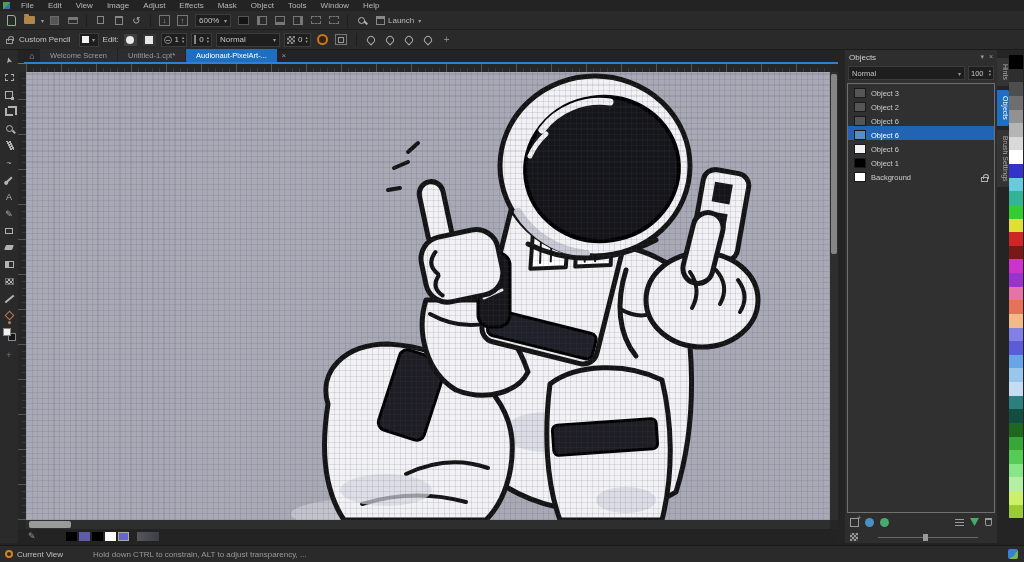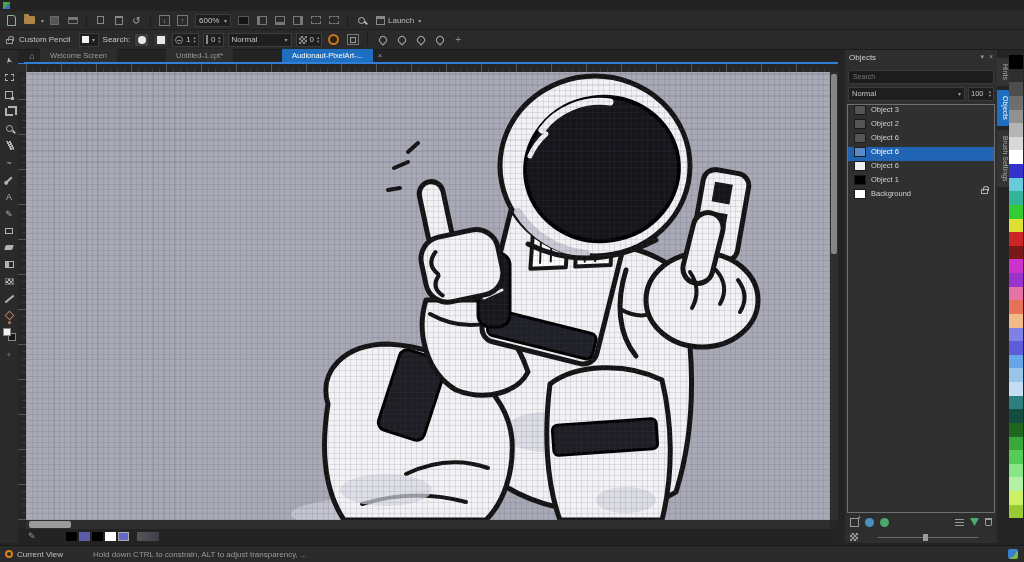--- a/index.html
+++ b/index.html
@@ -122,21 +122,21 @@
   #rightpanel { position:absolute; left:838px; right:0; top:50px; bottom:19px; background:#242424; }
   #docker { position:absolute; left:7px; width:152px; top:0; bottom:0; background:#2e2e2e; display:flex; flex-direction:column; }
   #docker-header { height:14px; display:flex; align-items:center; justify-content:space-between; padding:0 4px; font-size:8px; color:#d0d0d0; }
   #docker-header .hicons { display:flex; gap:5px; color:#9a9a9a; font-size:7px; }
   #search-row { padding:1px 3px; }
   #search-input { width:100%; height:14px; background:#1c1c1c; border:1px solid #3a3a3a; border-radius:2px; color:#aaa; font-size:7px; padding:0 4px; outline:none; }
   #mode-row { display:flex; align-items:center; gap:3px; padding:2px 3px; font-size:7.5px; }
   #blend-select { flex:1; height:14px; }
   #opacity-box { width:26px; height:14px; background:#1e1e1e; border:1px solid #3c3c3c; display:flex; align-items:center; justify-content:space-between; padding:0 2px; color:#c4c4c4; }
   #layer-list { flex:1; margin:1px 2px 0 2px; background:#303030; border:1px solid #707070; overflow:hidden; }
-  .layer-row { height:14px; display:flex; align-items:flex-start; gap:5px; padding:0 3px 0 6px; font-size:7.5px; color:#cfcfcf; position:relative; }
+  .layer-row { height:14px; display:flex; align-items:flex-end; gap:5px; padding:0 3px 0 6px; font-size:7.5px; color:#cfcfcf; position:relative; }
   .layer-row.selected { background:#2264b4; color:#fff; }
   .layer-thumb { width:12px; height:10px; border:1px solid #1a1a1a; flex:0 0 auto; }
   .layer-label { flex:1; white-space:nowrap; }
   .row-lock { display:none; width:7px; height:5px; border:1px solid #b0b0b0; position:relative; margin-right:3px; }
   .row-lock:before { content:""; position:absolute; top:-4px; left:0.5px; width:4px; height:4px; border:1px solid #b0b0b0; border-bottom:none; border-radius:3px 3px 0 0; }
   .layer-row.locked .row-lock { display:block; }
   #docker-bottom { height:18px; display:flex; align-items:center; gap:6px; padding:0 5px; }
   .db-new { width:9px; height:9px; border:1px solid #9a9a9a; position:relative; }
   .db-new:after { content:"+"; position:absolute; right:-3px; top:-5px; font-size:7px; color:#9a9a9a; }
   .db-lens { width:9px; height:9px; border-radius:50%; background:#4a90c2; }
@@ -160,20 +160,34 @@
   #statusbar { position:absolute; left:0; right:0; bottom:0; height:17px; background:#2a2a2a; border-top:1px solid #191919; display:flex; align-items:center; font-size:8px; color:#9a9a9a; padding-left:5px; }
   #status-tool-icon { width:8px; height:8px; border-radius:50%; border:2px solid #d4821e; margin-right:4px; }
   #status-tool-label { color:#c0c0c0; margin-right:30px; }
   #status-right-icon { position:absolute; right:6px; width:10px; height:10px; border-radius:2px; background:linear-gradient(135deg,#3a7fd0 60%,#7ab648 60%); }
 </style>
 </head>
 <body>
 
 <div id="menubar">
   <div id="app-icon"></div>
+  <div style="display:flex;">
+
+  <span class="menu-item">File</span>
+      <span class="menu-item">Edit</span>
+      <span class="menu-item">View</span>
+      <span class="menu-item">Image</span>
+      <span class="menu-item">Adjust</span>
+      <span class="menu-item">Effects</span>
+      <span class="menu-item">Mask</span>
+      <span class="menu-item">Object</span>
+      <span class="menu-item">Tools</span>
+      <span class="menu-item">Window</span>
+      <span class="menu-item">Help</span>
+    </div>
 </div>
 
 <div id="toolbar">
   <span class="tico">
       <i class="ico-newdoc"></i>
     </span>
   <span class="tico">
       <i class="ico-open"></i>
     </span>
   <span class="chev">▾</span>
@@ -231,21 +245,21 @@
   </div>
 </div>
 
 <div id="propbar">
   <i class="lock"></i>
   <span id="tool-name">Custom Pencil</span>
   <div id="nib-box">
     <i class="nib-sq"></i>
     <span class="chev">▾</span>
   </div>
-  <span>Search:</span>
+  <span>Edit:</span>
   <span class="shape-btn active">
       <i class="sh-circle"></i>
     </span>
   <span class="shape-btn">
       <i class="sh-square"></i>
     </span>
   <div class="pfield">
     <i class="fico"></i>
     <span>1</span>
     <span class="stepper">
@@ -292,21 +306,21 @@
       <i class="nibdrop"></i>
     </span>
   <span class="tico">
       <i class="nibdrop"></i>
     </span>
   <span class="plus">+</span>
 </div>
 
 <div id="tabbar">
   <span id="home-tab">⌂</span>
-  <div style="display:flex;gap:48px;">
+  <div style="display:flex;">
 
   <span class="doc-tab">Welcome Screen</span>
       <span class="doc-tab">Untitled-1.cpt*</span>
       <span class="doc-tab active">Audionaut-PixelArt-...</span>
     </div>
   <span id="tab-close">×</span>
 </div>
 
 <div id="toolbox">
   <span class="ti t-pick">➤</span>
@@ -447,23 +461,20 @@
 </div>
 
 <div id="rightpanel">
   <div id="docker">
     <div id="docker-header">
       <span>Objects</span>
       <span class="hicons">
         <span>▾</span>
         <span>×</span>
       </span>
-    </div>
-    <div id="search-row">
-      <input id="search-input" placeholder="Search" style="">
     </div>
     <div id="mode-row">
       <div class="dropdown" id="blend-select">
         <span>Normal</span>
         <span class="chev">▾</span>
       </div>
       <div id="opacity-box">
         <span>100</span>
         <span class="stepper">
             <span>▴</span>

